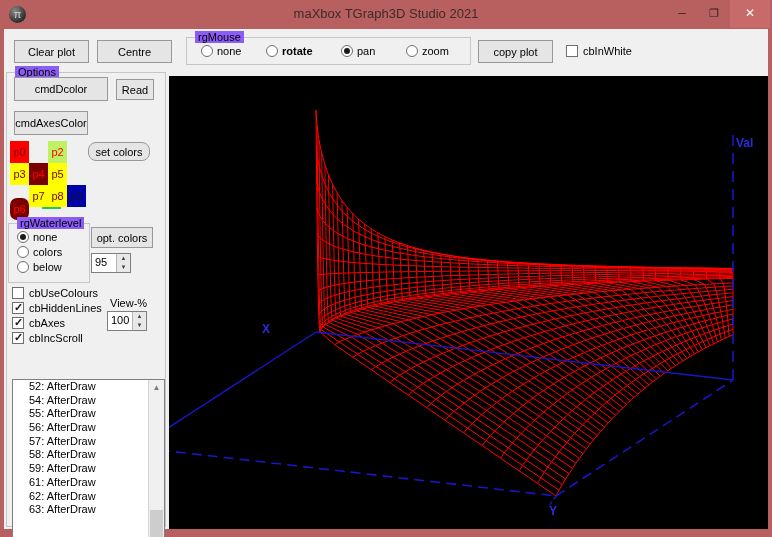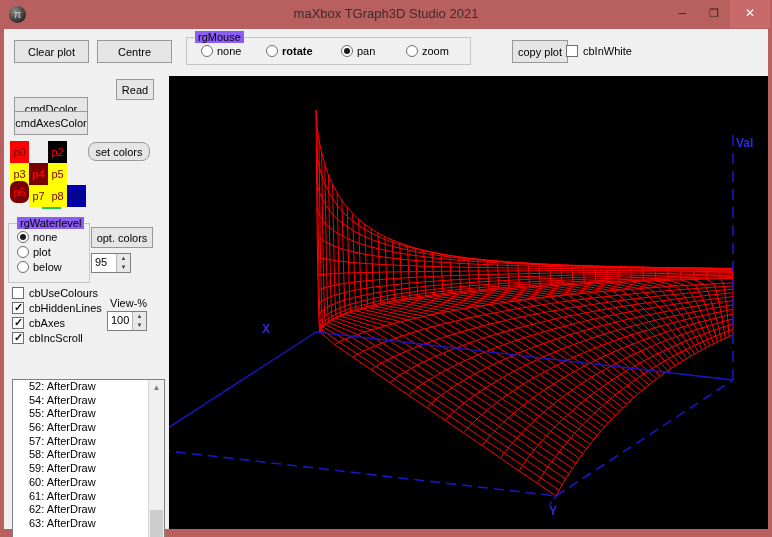--- a/index.html
+++ b/index.html
@@ -71,47 +71,50 @@
     <span class="radio" style="left:14px;top:7px;"></span>
     <span class="rlabel" style="left:30px;top:7px;">none</span>
     <span class="radio" style="left:79px;top:7px;"></span>
     <span class="rlabel" style="left:95px;top:7px;font-weight:bold;">rotate</span>
     <span class="radio on" style="left:154px;top:7px;"></span>
     <span class="rlabel" style="left:170px;top:7px;">pan</span>
     <span class="radio" style="left:219px;top:7px;"></span>
     <span class="rlabel" style="left:235px;top:7px;">zoom</span>
   </div>
 
-  <div class="abs btn" style="left:474px;top:11px;width:56px;height:23px;margin-left:34px;">copy plot</div>
+  <div class="abs btn" style="left:474px;top:11px;width:75px;height:23px;">copy plot</div>
   <span class="check" style="left:562px;top:16px;"></span>
   <span class="abs" style="left:579px;top:16px;">cbInWhite</span>
 
-
-  <div class="abs btn" style="left:10px;top:68px;width:74px;height:24px;">cmdDcolor</div>
+  <div class="abs groupbox" style="left:2px;top:43px;width:160px;height:455px;">
+    <span class="gb-label">Options</span>
+  </div>
+
+  <div class="abs btn" style="left:10px;top:48px;width:94px;height:24px;">cmdDcolor</div>
   <div class="abs btn" style="left:112px;top:50px;width:38px;height:21px;">Read</div>
   <div class="abs btn" style="left:10px;top:82px;width:74px;height:24px;">cmdAxesColor</div>
 
   <div class="palcell" style="left: 6px; top: 112px; background: rgb(255, 0, 0); color: rgb(122, 0, 0);">p0</div>
   <div class="palcell" style="left: 38px; top: 112px; background: #22c55e; color: rgb(122, 0, 0); margin-top: 46px;">p1</div>
-  <div class="palcell" style="left: 44px; top: 112px; background: #000000; color: rgb(255, 0, 0);">p2</div>
+  <div class="palcell" style="left: 44px; top: 112px; background: #bef264; color: rgb(255, 0, 0);">p2</div>
   <div class="palcell" style="left: 6px; top: 134px; background: rgb(255, 255, 0); color: rgb(122, 0, 0);">p3</div>
-  <div class="palcell" style="left: 25px; top: 134px; background: rgb(122, 0, 0); color: rgb(255, 0, 0); font-weight: bold;">p4</div>
+  <div class="palcell" style="left: 25px; top: 134px; background: rgb(122, 0, 0); color: rgb(255, 0, 0);">p4</div>
   <div class="palcell" style="left: 44px; top: 134px; background: rgb(255, 255, 0); color: rgb(122, 0, 0);">p5</div>
-  <div class="palcell" style="left: 6px; top: 152px; background: rgb(122, 0, 0); color: rgb(255, 0, 0); border-radius: 7px;">p6</div>
+  <div class="palcell" style="left: 6px; top: 169px; background: rgb(122, 0, 0); color: rgb(255, 0, 0); border-radius: 7px;">p6</div>
   <div class="palcell" style="left: 25px; top: 156px; background: rgb(255, 255, 0); color: rgb(122, 0, 0);">p7</div>
   <div class="palcell" style="left: 44px; top: 156px; background: rgb(255, 255, 0); color: rgb(122, 0, 0);">p8</div>
   <div class="palcell" style="left: 63px; top: 156px; background: rgb(0, 0, 168); color: rgb(17, 17, 61);">p9</div>
   <div class="abs btn" style="left:84px;top:113px;width:62px;height:19px;border-radius:8px;">set colors</div>
 
   <div class="abs groupbox" style="left:4px;top:194px;width:82px;height:60px;">
     <span class="gb-label">rgWaterlevel</span>
     <span class="radio on" style="left:8px;top:7px;"></span>
     <span class="rlabel" style="left:24px;top:7px;">none</span>
     <span class="radio" style="left:8px;top:22px;"></span>
-    <span class="rlabel" style="left:24px;top:22px;">plot</span>
+    <span class="rlabel" style="left:24px;top:22px;">colors</span>
     <span class="radio" style="left:8px;top:37px;"></span>
     <span class="rlabel" style="left:24px;top:37px;">below</span>
   </div>
   <div class="abs btn" style="left:87px;top:198px;width:62px;height:21px;">opt. colors</div>
   <div class="abs spin" style="left:87px;top:224px;width:40px;height:20px;">
     <span class="val">95</span>
     <span class="arrows">
         <div>▲</div>
         <div>▼</div>
       </span>
@@ -136,21 +139,20 @@
   </div>
 
   <div class="abs" id="loglist">
     <div class="logitem">52: AfterDraw</div>
     <div class="logitem">54: AfterDraw</div>
     <div class="logitem">55: AfterDraw</div>
     <div class="logitem">56: AfterDraw</div>
     <div class="logitem">57: AfterDraw</div>
     <div class="logitem">58: AfterDraw</div>
     <div class="logitem">59: AfterDraw</div>
-    <div class="logitem">60: AfterDraw</div>
     <div class="logitem">61: AfterDraw</div>
     <div class="logitem">62: AfterDraw</div>
     <div class="logitem">63: AfterDraw</div>
 
     <div id="logscroll">
       <div class="sarrow" style="top:0;">▲</div>
       <div id="sthumb"></div>
 
     </div>
   </div>

